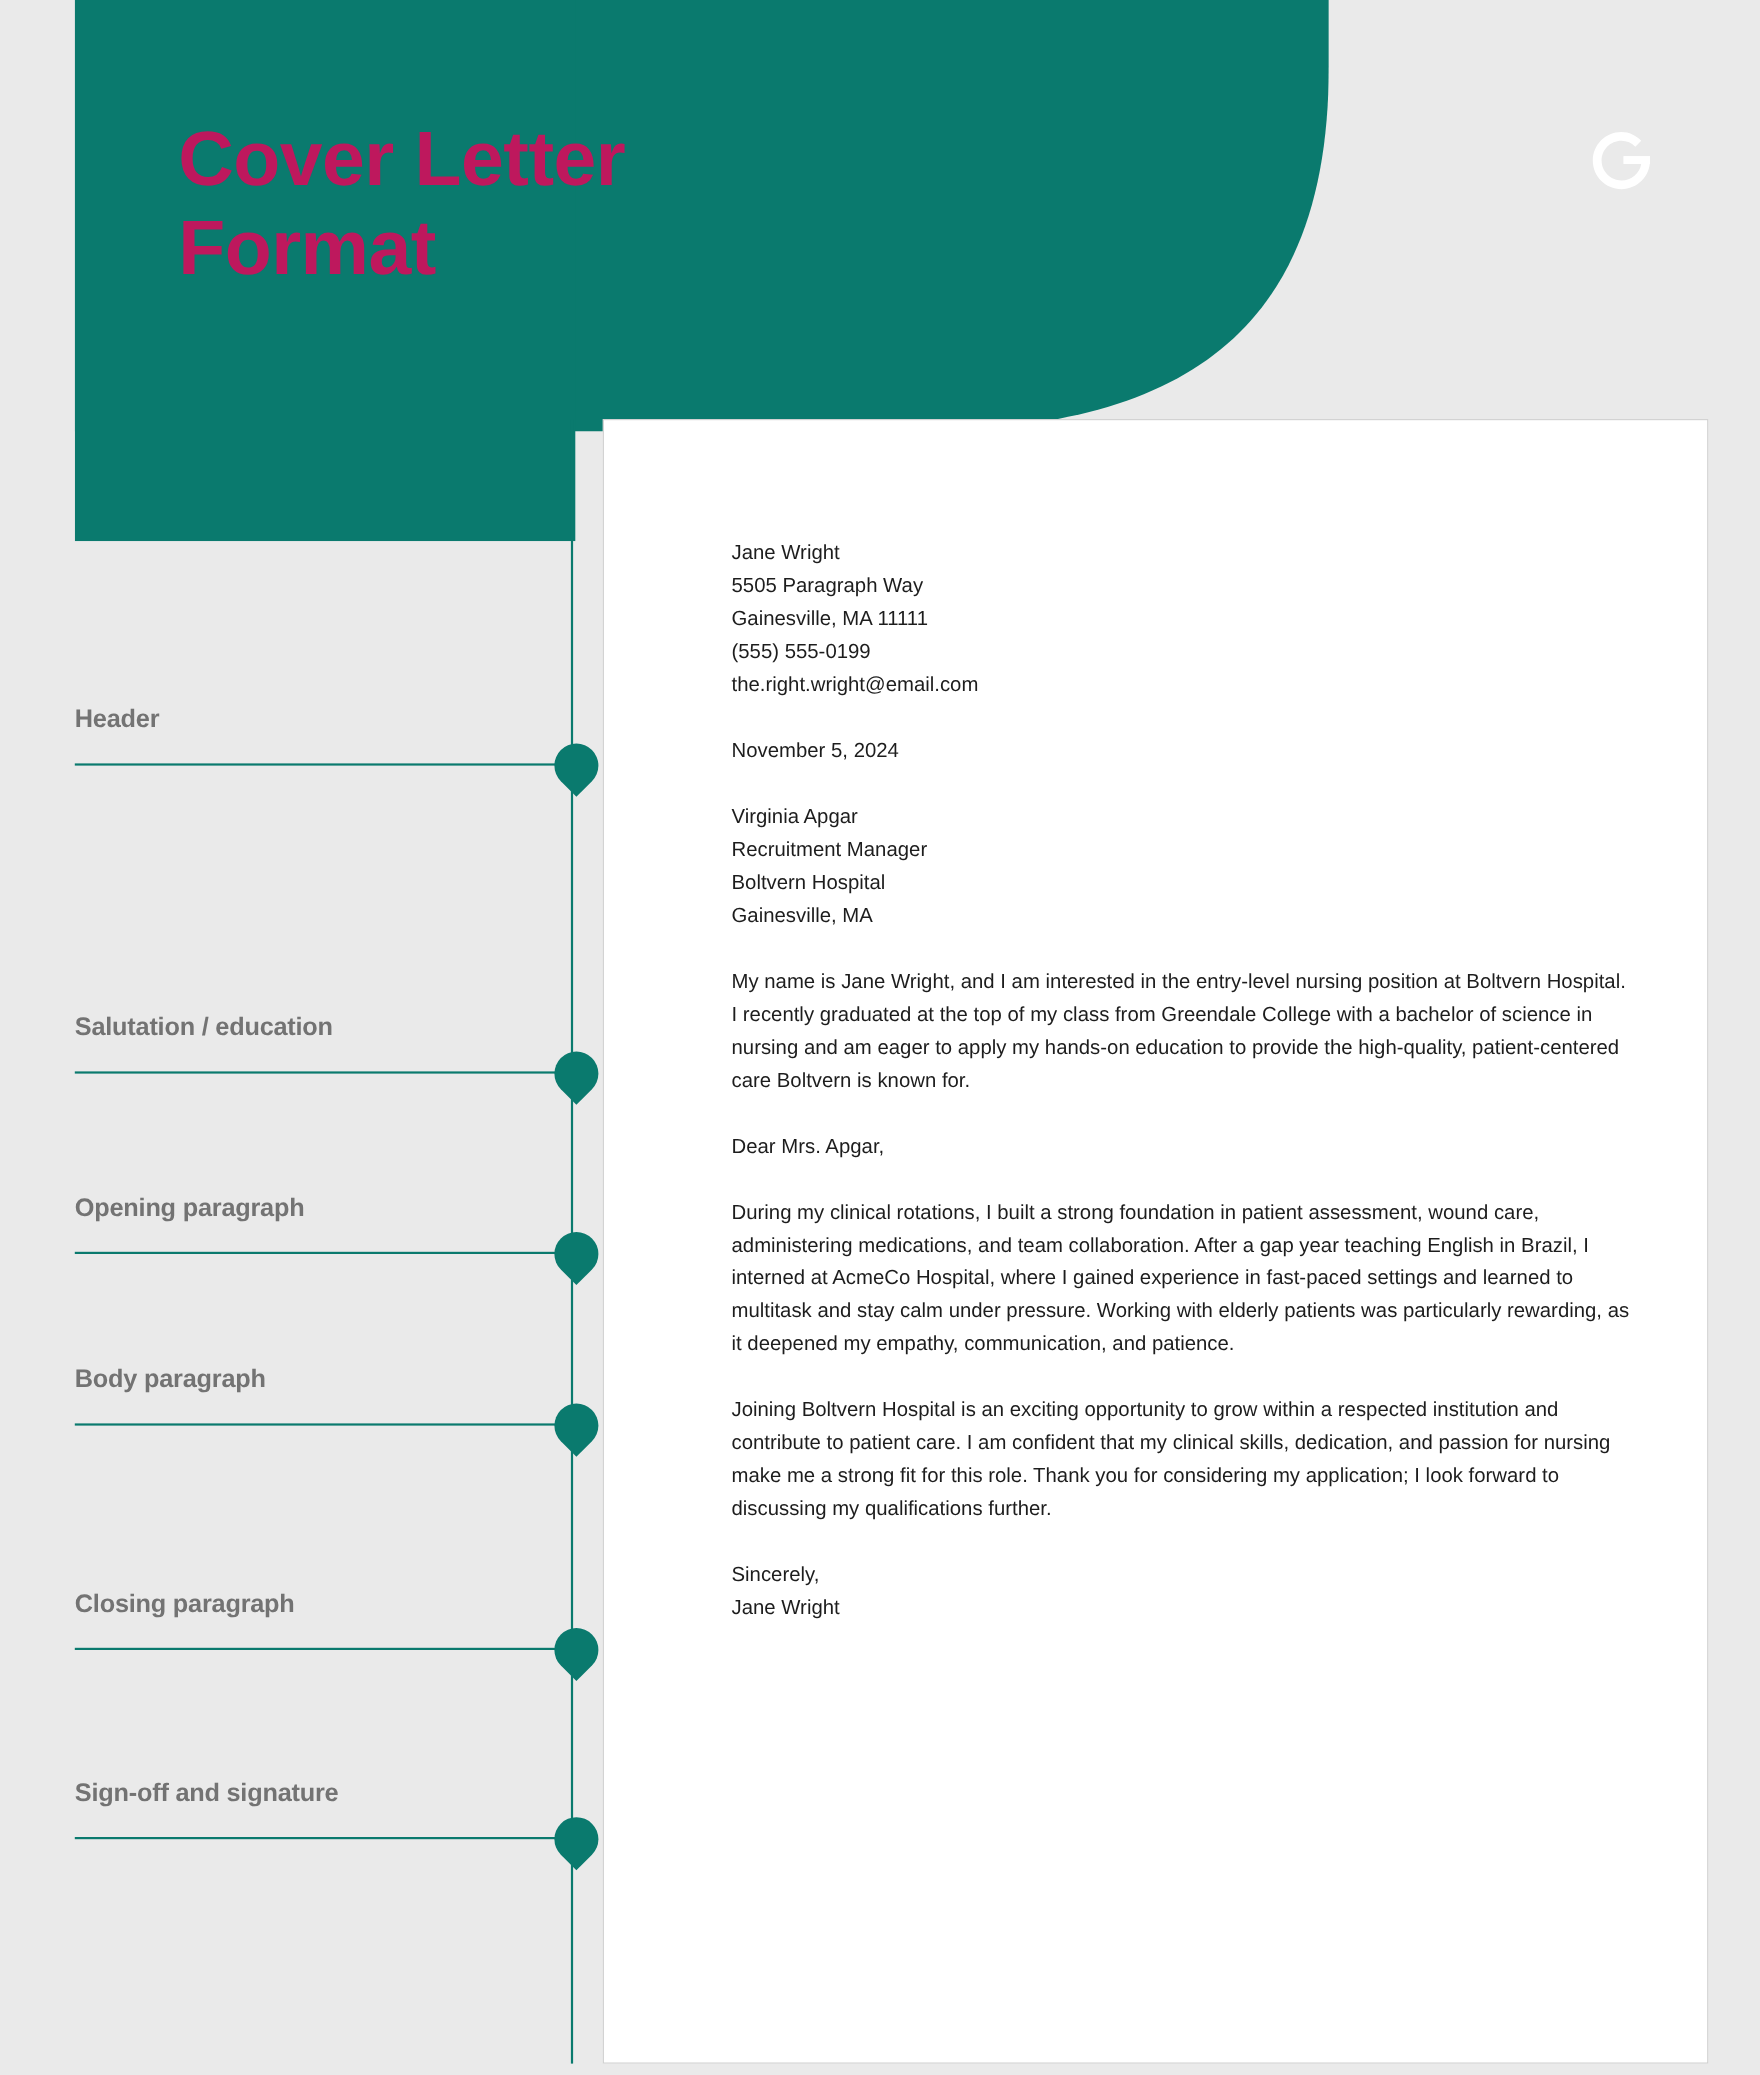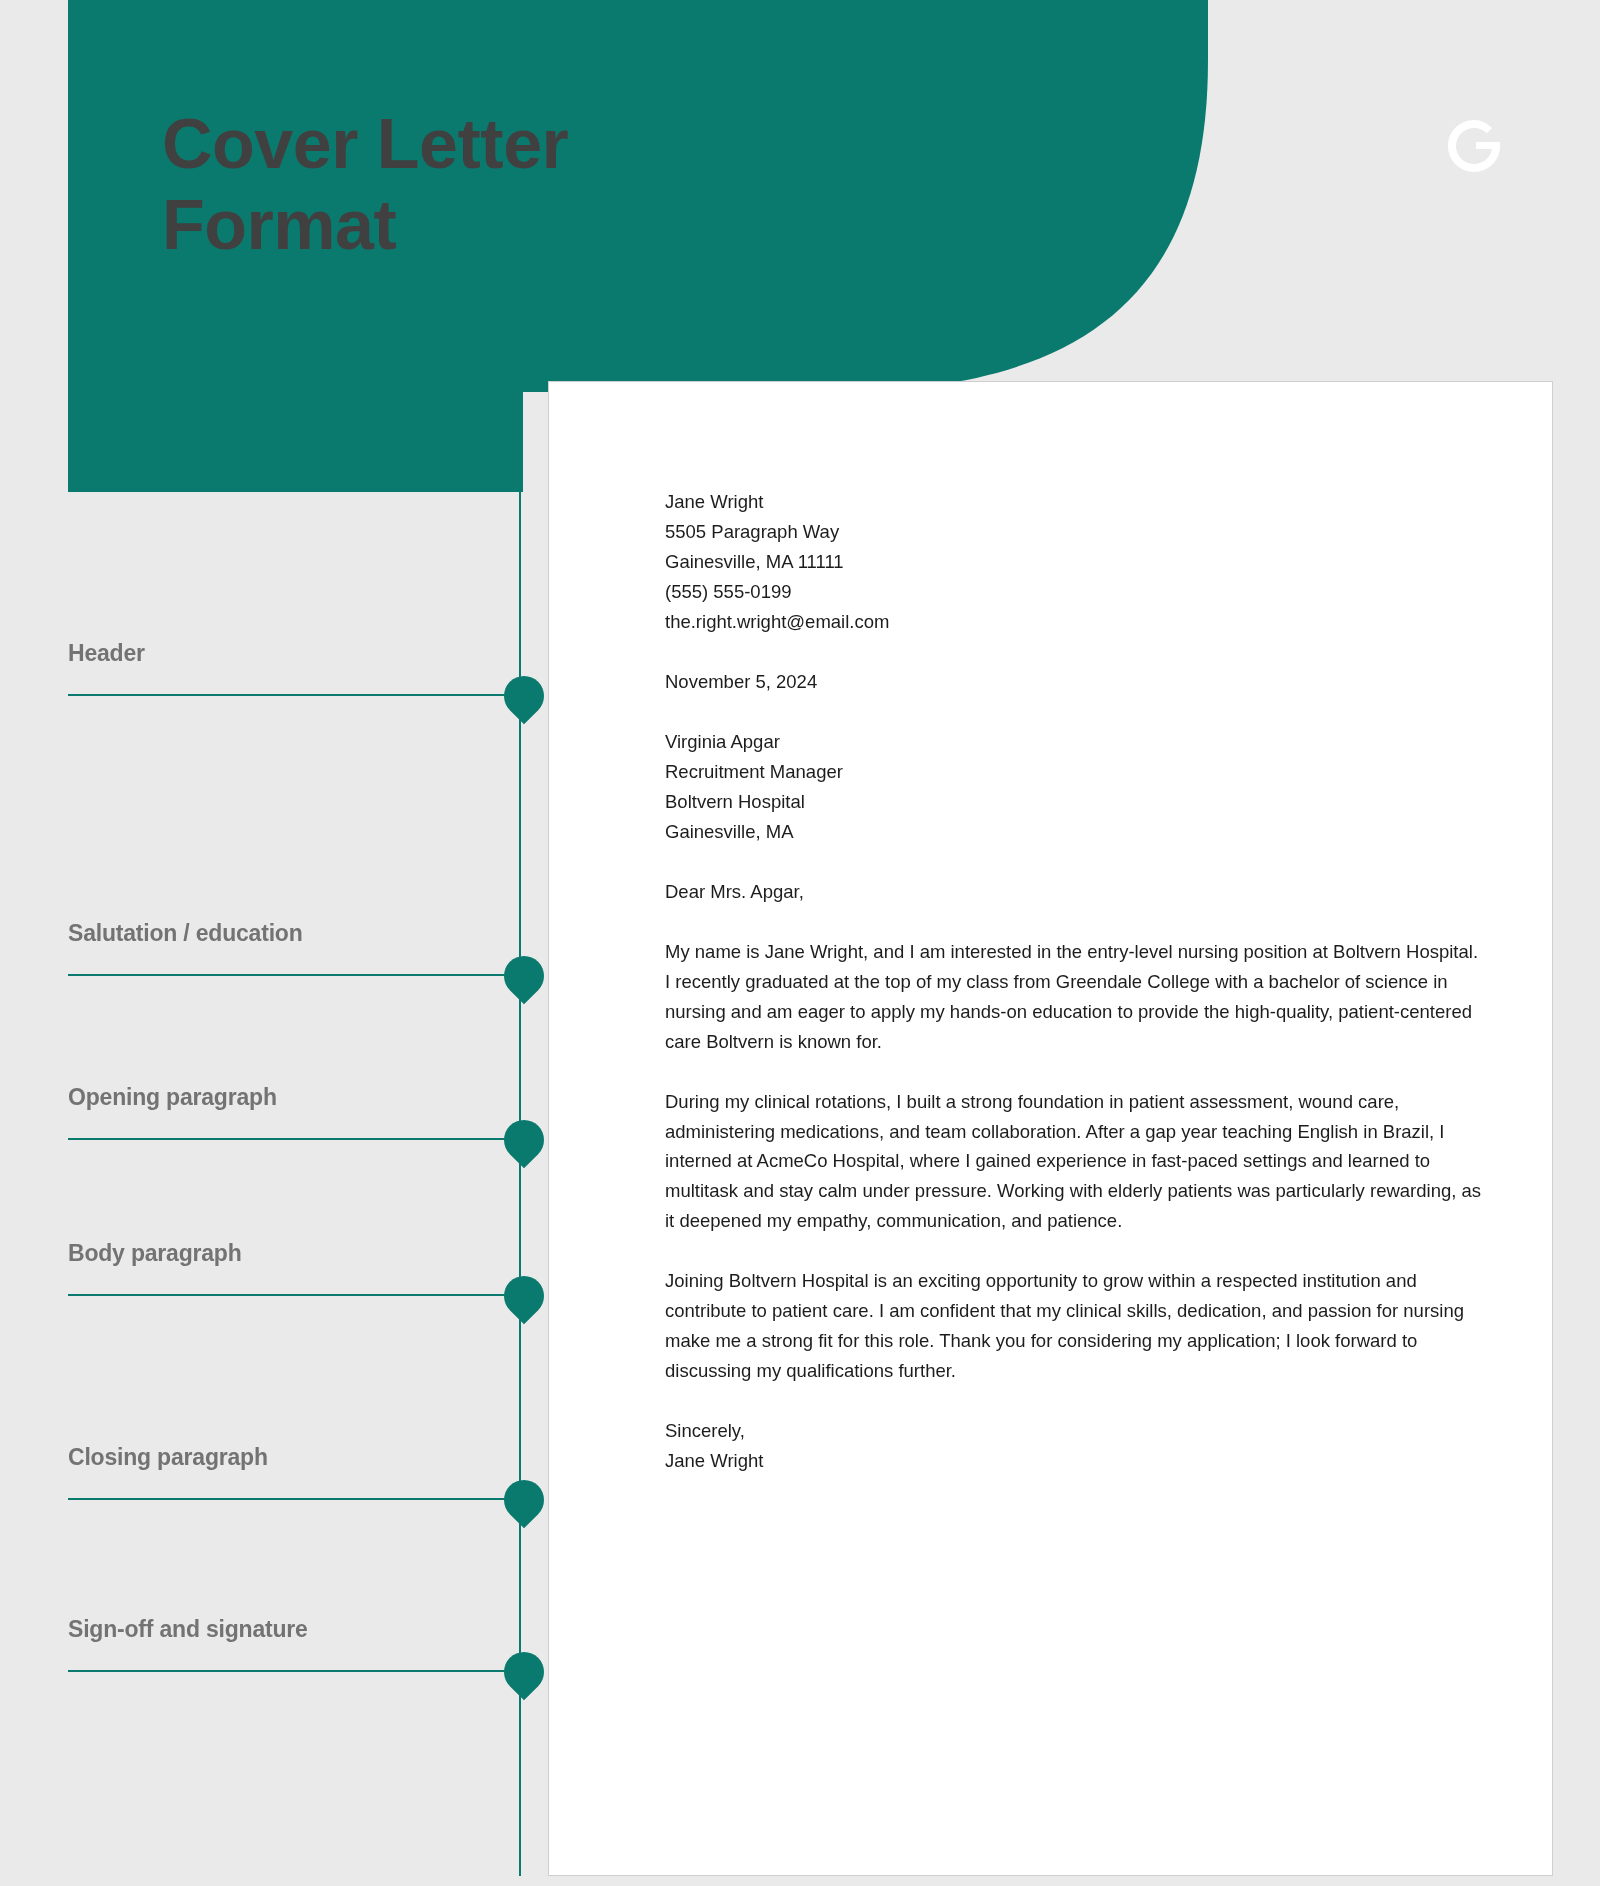--- a/index.html
+++ b/index.html
@@ -21,21 +21,21 @@
     height: 492px;
     overflow: visible;
   }
   .header-shape svg { display: block; }
 
   .header-title {
     position: absolute;
     left: 162px;
     top: 104px;
     width: 760px;
-    color: #404040;
+    color: #be185d;
     font-size: 70px;
     line-height: 1.15;
     font-weight: bold;
     letter-spacing: -0.5px;
     white-space: pre-line;
   }
 
   
   .logo {
     position: absolute;
@@ -147,22 +147,22 @@
     </div>
     <div class="letter-block">
       <div class="line">November 5, 2024</div>
     </div>
     <div class="letter-block">
       <div class="line">Virginia Apgar
 Recruitment Manager
 Boltvern Hospital
 Gainesville, MA</div>
     </div>
+    <div class="letter-para">My name is Jane Wright, and I am interested in the entry-level nursing position at Boltvern Hospital. I recently graduated at the top of my class from Greendale College with a bachelor of science in nursing and am eager to apply my hands-on education to provide the high-quality, patient-centered care Boltvern is known for.</div>
     <div class="letter-para">Dear Mrs. Apgar,</div>
-    <div class="letter-para">My name is Jane Wright, and I am interested in the entry-level nursing position at Boltvern Hospital. I recently graduated at the top of my class from Greendale College with a bachelor of science in nursing and am eager to apply my hands-on education to provide the high-quality, patient-centered care Boltvern is known for.</div>
     <div class="letter-para">During my clinical rotations, I built a strong foundation in patient assessment, wound care, administering medications, and team collaboration. After a gap year teaching English in Brazil, I interned at AcmeCo Hospital, where I gained experience in fast-paced settings and learned to multitask and stay calm under pressure. Working with elderly patients was particularly rewarding, as it deepened my empathy, communication, and patience.</div>
     <div class="letter-para">Joining Boltvern Hospital is an exciting opportunity to grow within a respected institution and contribute to patient care. I am confident that my clinical skills, dedication, and passion for nursing make me a strong fit for this role. Thank you for considering my application; I look forward to discussing my qualifications further.</div>
     <div class="signoff">Sincerely,
 Jane Wright</div>
   </div>
 </div>
 
 <div id="labels-container">
     <div class="label-row" style="top: 640px;">
       <div class="label-text">Header</div>

